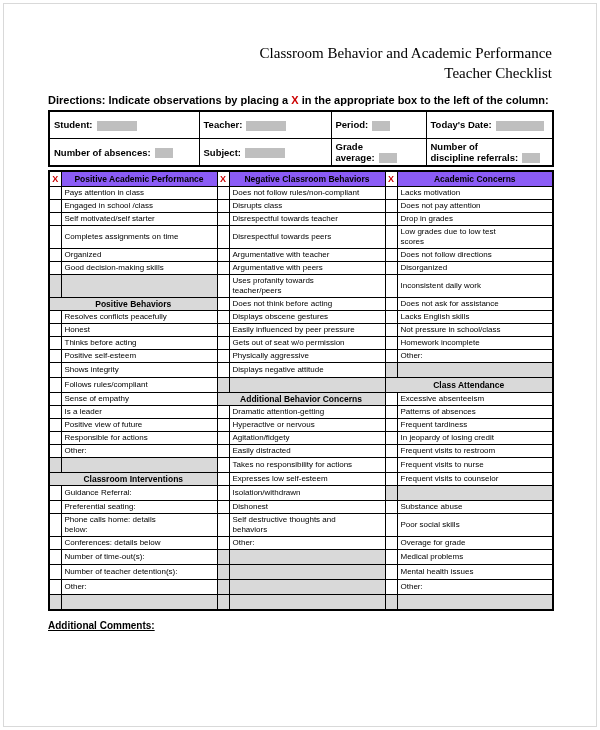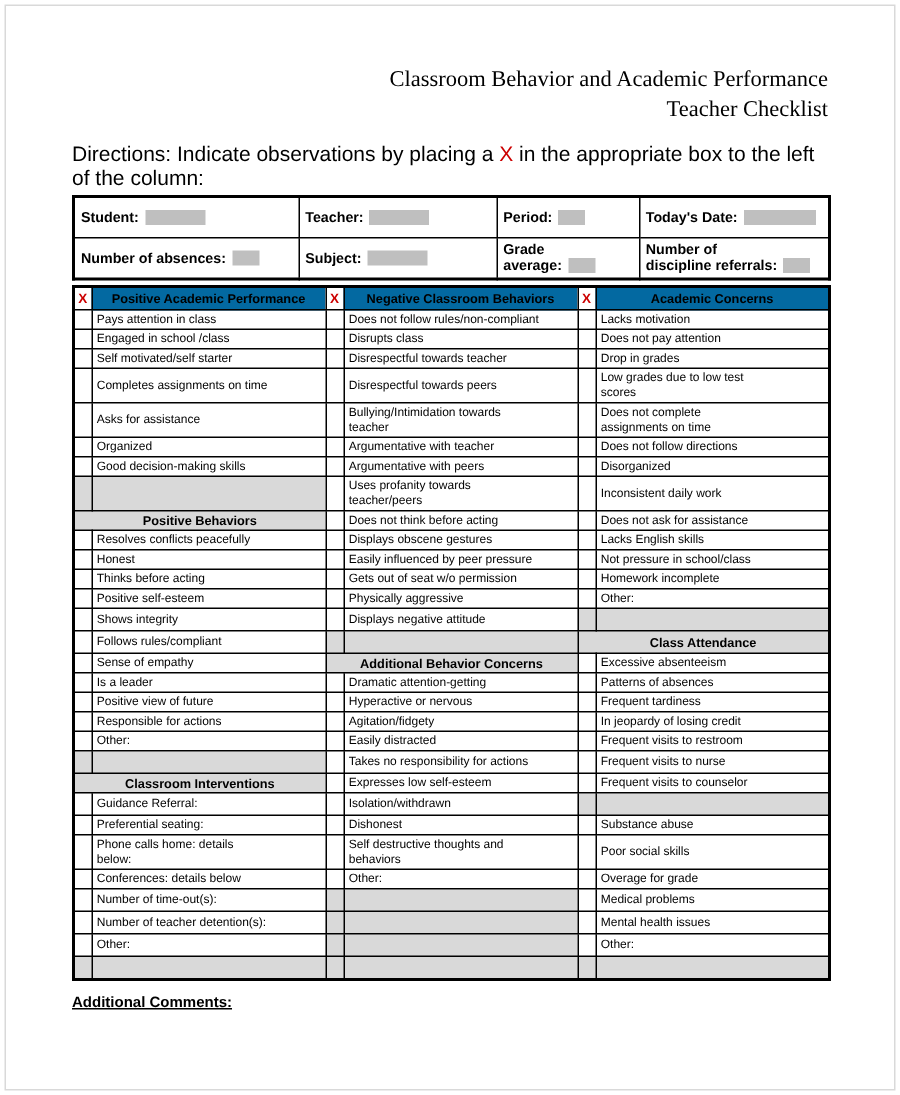--- a/index.html
+++ b/index.html
@@ -9,39 +9,39 @@
     overflow:hidden;
   }
   .scan-frame {
     position:absolute; inset:3px; border:1px solid #d9d9d9; pointer-events:none;
   }
   .page { padding:44px 48px 0 48px; }
 
   .title { font-family:"Liberation Serif", serif; font-size:15px; font-weight:400;
            text-align:right; margin:0; line-height:1.3; }
 
-  .directions { font-size:14px; font-weight:400; margin:11px 0 4px 0; }
+  .directions { font-size:11px; font-weight:700; margin:11px 0 4px 0; }
   .red { color:#cc0000; }
 
   table { border-collapse:collapse; }
 
   table.info { width:504px; border:2px solid #000; table-layout:fixed; }
   table.info td { border:1px solid #000; font-size:9.5px; font-weight:700;
                   padding:2px 4px; height:22px; vertical-align:middle;margin-top:40px; }
   .ilabel { white-space:pre-line; }
   .fillbox { display:inline-block; background:#bfbfbf; height:10px;
              vertical-align:middle; margin-left:4px; }
   .fillbox.sm { width:18px; }
   .fillbox.md { width:40px; }
   .fillbox.lg { width:48px; }
 
   table.checklist { width:504px; border:2px solid #000; table-layout:fixed; margin-top:3px; }
   table.checklist td { border:1px solid #000; vertical-align:middle; }
   .xhdr   { color:#cc0000; font-weight:700; font-size:9px; text-align:center; background:#fff; }
-  .colhdr { background:#0369a1; font-weight:700; font-size:8.5px; text-align:center; padding:2px 1px; }
+  .colhdr { background:#8b5cf6; font-weight:700; font-size:8.5px; text-align:center; padding:2px 1px; }
   .sechdr { background:#d9d9d9; font-weight:700; font-size:8.5px; text-align:center; padding:1px; }
   .item   { font-size:8px; line-height:1.25; padding:1px 3px; white-space:pre-line; }
   .xcell  { background:#fff; }
   .blank  { background:#d9d9d9; height:12px; }
 
   .comments { font-size:10px; font-weight:700; margin:9px 0 0 0;text-decoration:underline; }
 </style>
 </head>
 <body>
 
@@ -125,30 +125,20 @@
           <td class="xcell"></td>
           <td class="item">Completes assignments on time</td>
           <td class="xcell"></td>
           <td class="item">Disrespectful towards peers</td>
           <td class="xcell"></td>
           <td class="item">Low grades due to low test
 scores</td>
         </tr>
         <tr>
           <td class="xcell"></td>
-          <td class="item">Asks for assistance</td>
-          <td class="xcell"></td>
-          <td class="item">Bullying/Intimidation towards
-teacher</td>
-          <td class="xcell"></td>
-          <td class="item">Does not complete
-assignments on time</td>
-        </tr>
-        <tr>
-          <td class="xcell"></td>
           <td class="item">Organized</td>
           <td class="xcell"></td>
           <td class="item">Argumentative with teacher</td>
           <td class="xcell"></td>
           <td class="item">Does not follow directions</td>
         </tr>
         <tr>
           <td class="xcell"></td>
           <td class="item">Good decision-making skills</td>
           <td class="xcell"></td>

